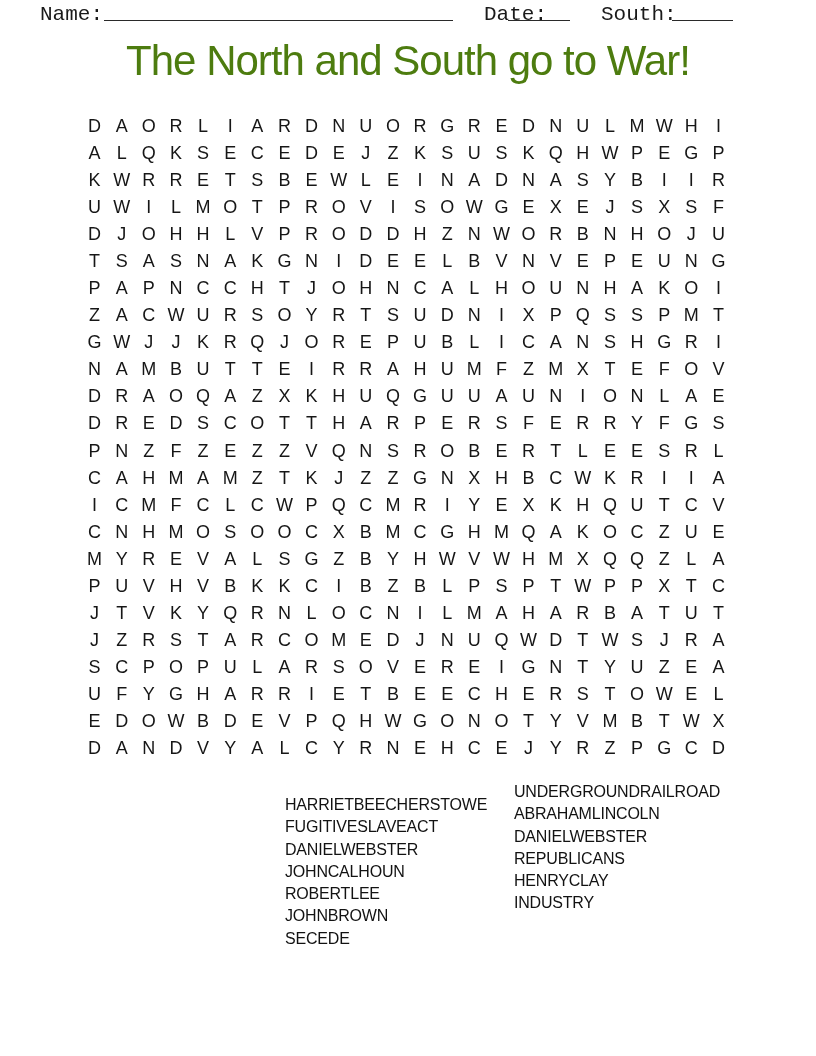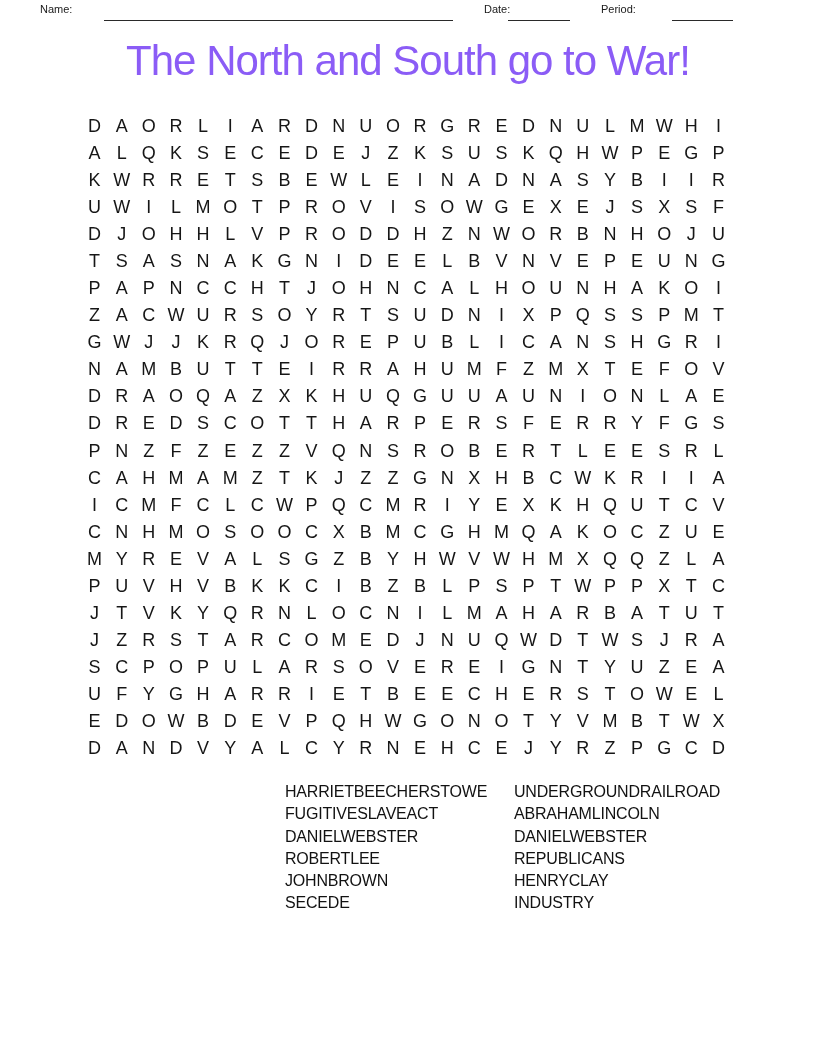--- a/index.html
+++ b/index.html
@@ -7,36 +7,36 @@
     width:816px;height:1056px;
     background:#ffffff;
     font-family:"Liberation Sans",sans-serif;
     color:#000;
     position:relative;
     overflow:hidden;
   }
   .page{position:absolute;inset:0;}
 
   
-  .hdr-label{position:absolute;font-size:11px;color:#1a1a1a;white-space:nowrap;}
+  .hdr-label{position:absolute;font-size:21px;color:#1a1a1a;white-space:nowrap;font-family:Liberation Mono, monospace;}
   .blank{position:absolute;height:16px;border-bottom:1.5px solid #2a2a2a;}
   #name-label{left:40px;top:3px;}
   #name-blank{left:104px;top:4px;width:349px;}
   #date-label{left:484px;top:3px;}
   #date-blank{left:508px;top:4px;width:62px;}
   #period-label{left:601px;top:3px;}
   #period-blank{left:672px;top:4px;width:61px;}
 
   
   .title{
     position:absolute;left:0;top:36px;width:100%;
     text-align:center;
     font-size:42px;line-height:50px;
     letter-spacing:-1px;
-    color:#8b5cf6;
+    color:#4d7c0f;
     white-space:nowrap;
   }
 
   
   .grid{
     position:absolute;left:81px;top:112px;
     width:651px;height:650px;
     display:grid;
     grid-template-columns:repeat(24,1fr);
     grid-template-rows:repeat(24,1fr);
@@ -49,35 +49,35 @@
 
   
   .word-col{
     position:absolute;top:781px;
     font-size:16px;line-height:22.3px;
     letter-spacing:-0.2px;
     color:#121212;
     white-space:nowrap;
   }
   #word-col-1{left:48px;}
-  #word-col-2{left:285px;}
+  #word-col-2{left:285px;margin-top:13px;}
   #word-col-3{left:514px;}
 </style>
 </head>
 <body>
 
 <div class="page">
 
   <span class="hdr-label" id="name-label">Name:</span>
   <span class="blank" id="name-blank"></span>
 
   <span class="hdr-label" id="date-label">Date:</span>
   <span class="blank" id="date-blank"></span>
 
-  <span class="hdr-label" id="period-label">Period:</span>
+  <span class="hdr-label" id="period-label">South:</span>
   <span class="blank" id="period-blank"></span>
 
   <div class="title">The North and South go to War!</div>
 
   <div class="grid">
       <span class="cell">D</span>
       <span class="cell">A</span>
       <span class="cell">O</span>
       <span class="cell">R</span>
       <span class="cell">L</span>
@@ -651,20 +651,21 @@
       <span class="cell">P</span>
       <span class="cell">G</span>
       <span class="cell">C</span>
       <span class="cell">D</span>
     </div>
 
   <div class="word-col" id="word-col-2">
       <div class="word">HARRIETBEECHERSTOWE</div>
       <div class="word">FUGITIVESLAVEACT</div>
       <div class="word">DANIELWEBSTER</div>
+      <div class="word">JOHNCALHOUN</div>
       <div class="word">ROBERTLEE</div>
       <div class="word">JOHNBROWN</div>
       <div class="word">SECEDE</div>
     </div>
   <div class="word-col" id="word-col-3">
       <div class="word">UNDERGROUNDRAILROAD</div>
       <div class="word">ABRAHAMLINCOLN</div>
       <div class="word">DANIELWEBSTER</div>
       <div class="word">REPUBLICANS</div>
       <div class="word">HENRYCLAY</div>

